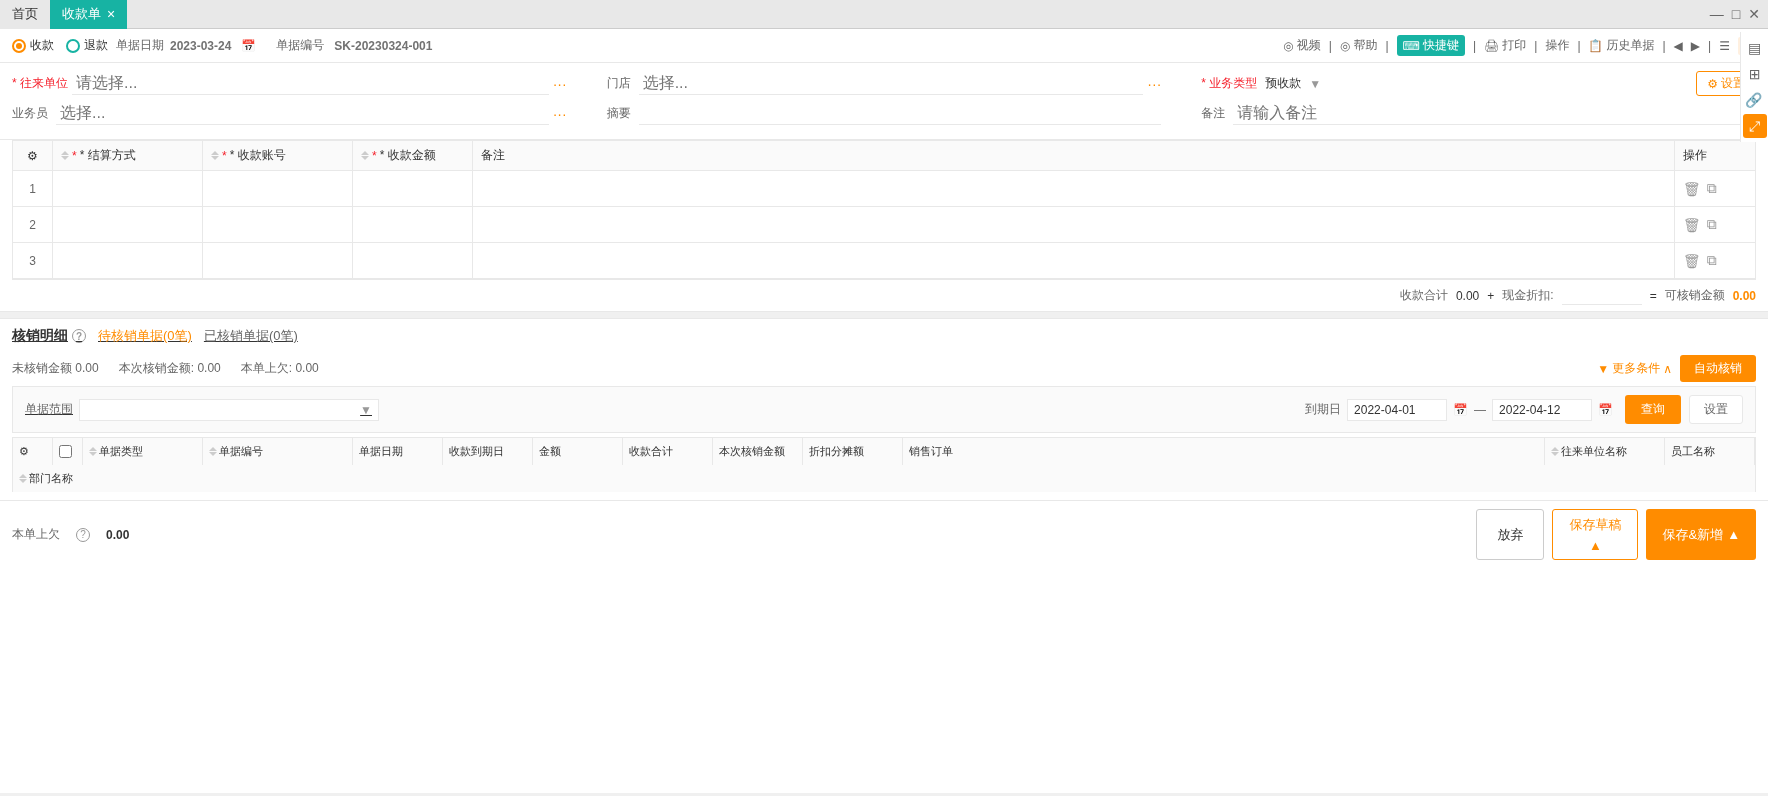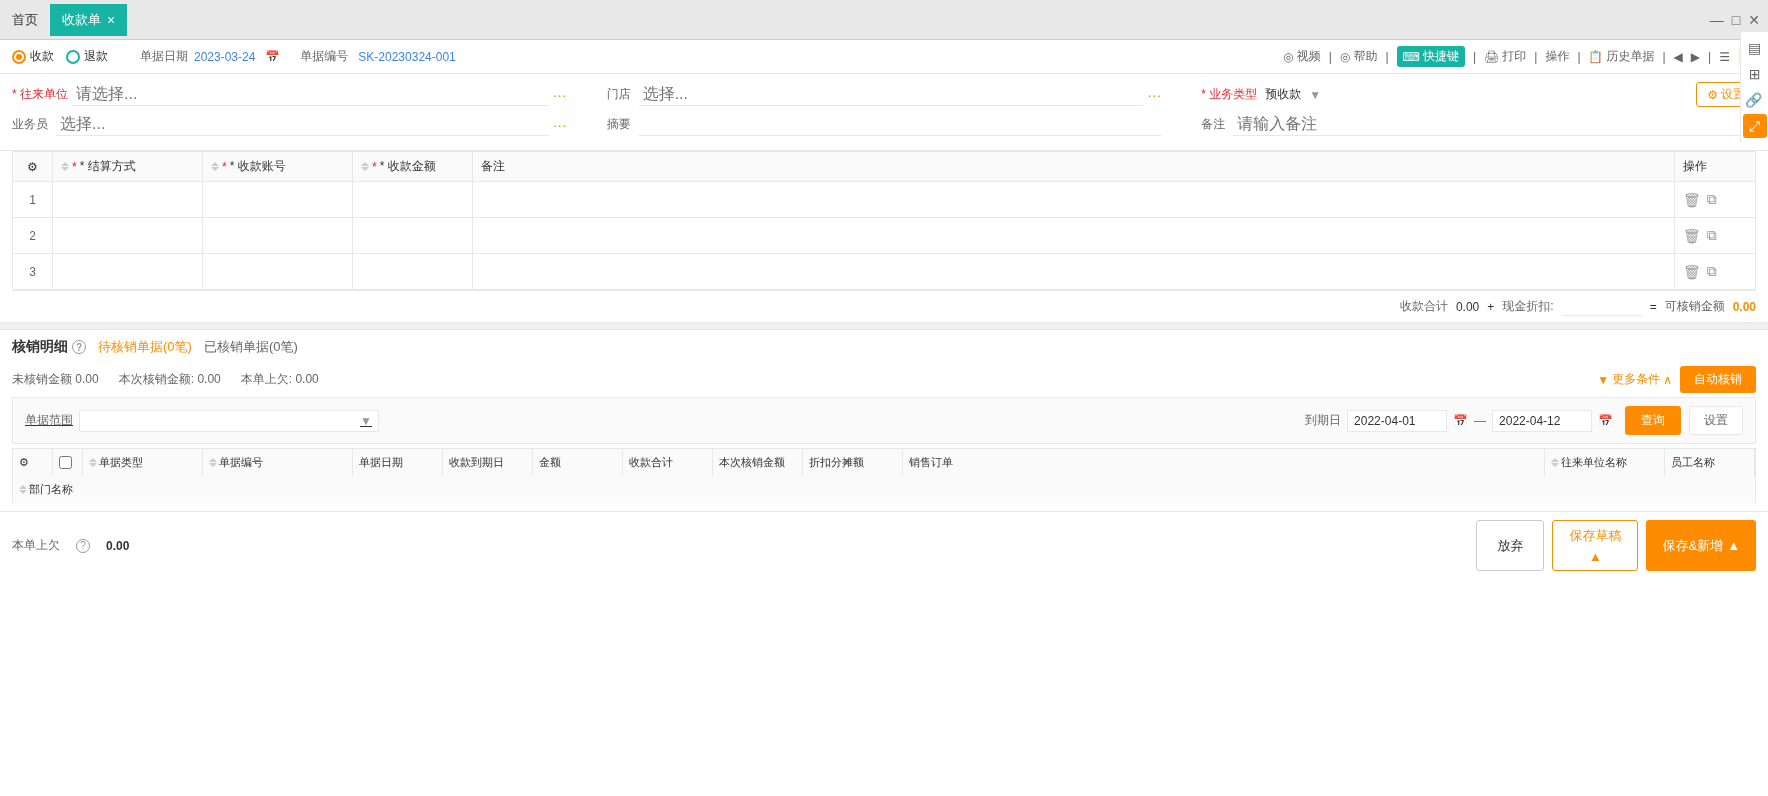--- a/index.html
+++ b/index.html
@@ -1,39 +1,39 @@
 <!DOCTYPE html>
 <html><head>
   <meta charset="utf-8">
   <style>
     * { box-sizing: border-box; margin: 0; padding: 0; }
     body { font-family: 'Microsoft YaHei', Arial, sans-serif; font-size: 12px; background: #f0f0f0; color: #333; }
     
     
-    .tab-bar { display: flex; align-items: center; background: #e8e8e8; height: 40px; border-bottom: 1px solid #ccc; }
+    .tab-bar { display: flex; align-items: center; background: #e8e8e8; height: 29px; border-bottom: 1px solid #ccc; }
     .tab-item { padding: 0 12px; height: 32px; display: flex; align-items: center; cursor: pointer; font-size: 13px; }
     .tab-item.home { background: #e8e8e8; color: #333; }
     .tab-item.active { background: #17b3a3; color: #fff; }
     .tab-close { margin-left: 6px; font-size: 14px; cursor: pointer; }
     .tab-bar-right { margin-left: auto; display: flex; align-items: center; padding-right: 8px; gap: 8px; }
     .tab-bar-right span { cursor: pointer; font-size: 14px; color: #666; }
 
     
     .main-container { background: #fff; height: calc(796px - 32px); display: flex; flex-direction: column; overflow: hidden; }
 
     
     .top-toolbar { display: flex; align-items: center; padding: 6px 12px; border-bottom: 1px solid #e8e8e8; background: #fff; }
-    .radio-group { display: flex; align-items: center; gap: 12px; margin-right: 32px; }
+    .radio-group { display: flex; align-items: center; gap: 12px; margin-right: 8px; }
     .radio-item { display: flex; align-items: center; gap: 4px; cursor: pointer; }
     .radio-dot { width: 14px; height: 14px; border-radius: 50%; border: 2px solid #17b3a3; display: flex; align-items: center; justify-content: center; }
     .radio-dot.active::after { content: ''; width: 6px; height: 6px; border-radius: 50%; background: #ff8c00; display: block; }
     .radio-dot.active { border-color: #ff8c00; }
     .toolbar-field { display: flex; align-items: center; gap: 6px; margin-right: 20px; color: #666; }
     .toolbar-field .label { color: #666; }
-    .toolbar-field .value { color: #3b82f6; font-weight: normal; }
+    .toolbar-field .value { color: #737373; font-weight: bold; }
     .toolbar-actions { margin-left: auto; display: flex; align-items: center; gap: 8px; color: #666; font-size: 12px; }
     .toolbar-actions .action-item { display: flex; align-items: center; gap: 3px; cursor: pointer; }
     .action-highlight { background: #17b3a3; color: #fff; padding: 2px 6px; border-radius: 3px; }
 
     
     .form-area { padding: 8px 12px; background: #fff; border-bottom: 1px solid #e8e8e8; }
     .form-row { display: flex; align-items: center; margin-bottom: 6px; gap: 0; }
     .form-field { display: flex; align-items: center; flex: 1; }
     .form-label { color: #f5222d; white-space: nowrap; margin-right: 4px; font-size: 12px; }
     .form-label.optional { color: #666; }
@@ -64,21 +64,21 @@
 
     
     .summary-bar { display: flex; align-items: center; justify-content: flex-end; padding: 6px 12px; background: #fff; border-bottom: 1px solid #e8e8e8; gap: 8px; font-size: 12px; }
     .summary-label { color: #666; }
     .summary-value { color: #333; }
     .summary-highlight { color: #ff8c00; font-weight: bold; }
     .summary-input { border: none; border-bottom: 1px solid #e8e8e8; width: 80px; padding: 2px 4px; outline: none; font-size: 12px; }
 
     
     .verify-section { background: #fff; padding: 8px 12px; border-top: 1px solid #e8e8e8; }
-    .verify-header { display: flex; align-items: center; gap: 12px; margin-bottom: 6px; }
+    .verify-header { display: flex; align-items: center; gap: 12px; margin-bottom: 6px; text-decoration: underline; }
     .verify-title { font-size: 14px; font-weight: bold; color: #333; display: flex; align-items: center; gap: 4px; }
     .verify-tab { color: #ff8c00; cursor: pointer; font-size: 13px; }
     .verify-tab.inactive { color: #666; }
     .verify-stats { display: flex; align-items: center; gap: 20px; padding: 4px 0; font-size: 12px; color: #666; }
     .verify-stats-right { margin-left: auto; display: flex; align-items: center; gap: 8px; }
     .more-conditions { color: #ff8c00; cursor: pointer; font-size: 12px; display: flex; align-items: center; gap: 3px; }
     .auto-verify-btn { background: #ff8c00; color: #fff; border: none; padding: 5px 14px; border-radius: 3px; cursor: pointer; font-size: 12px; }
 
     
     .filter-row { display: flex; align-items: center; gap: 12px; padding: 6px 0; border: 1px solid #e8e8e8; padding: 8px 12px; background: #fafafa; margin-bottom: 4px; }

